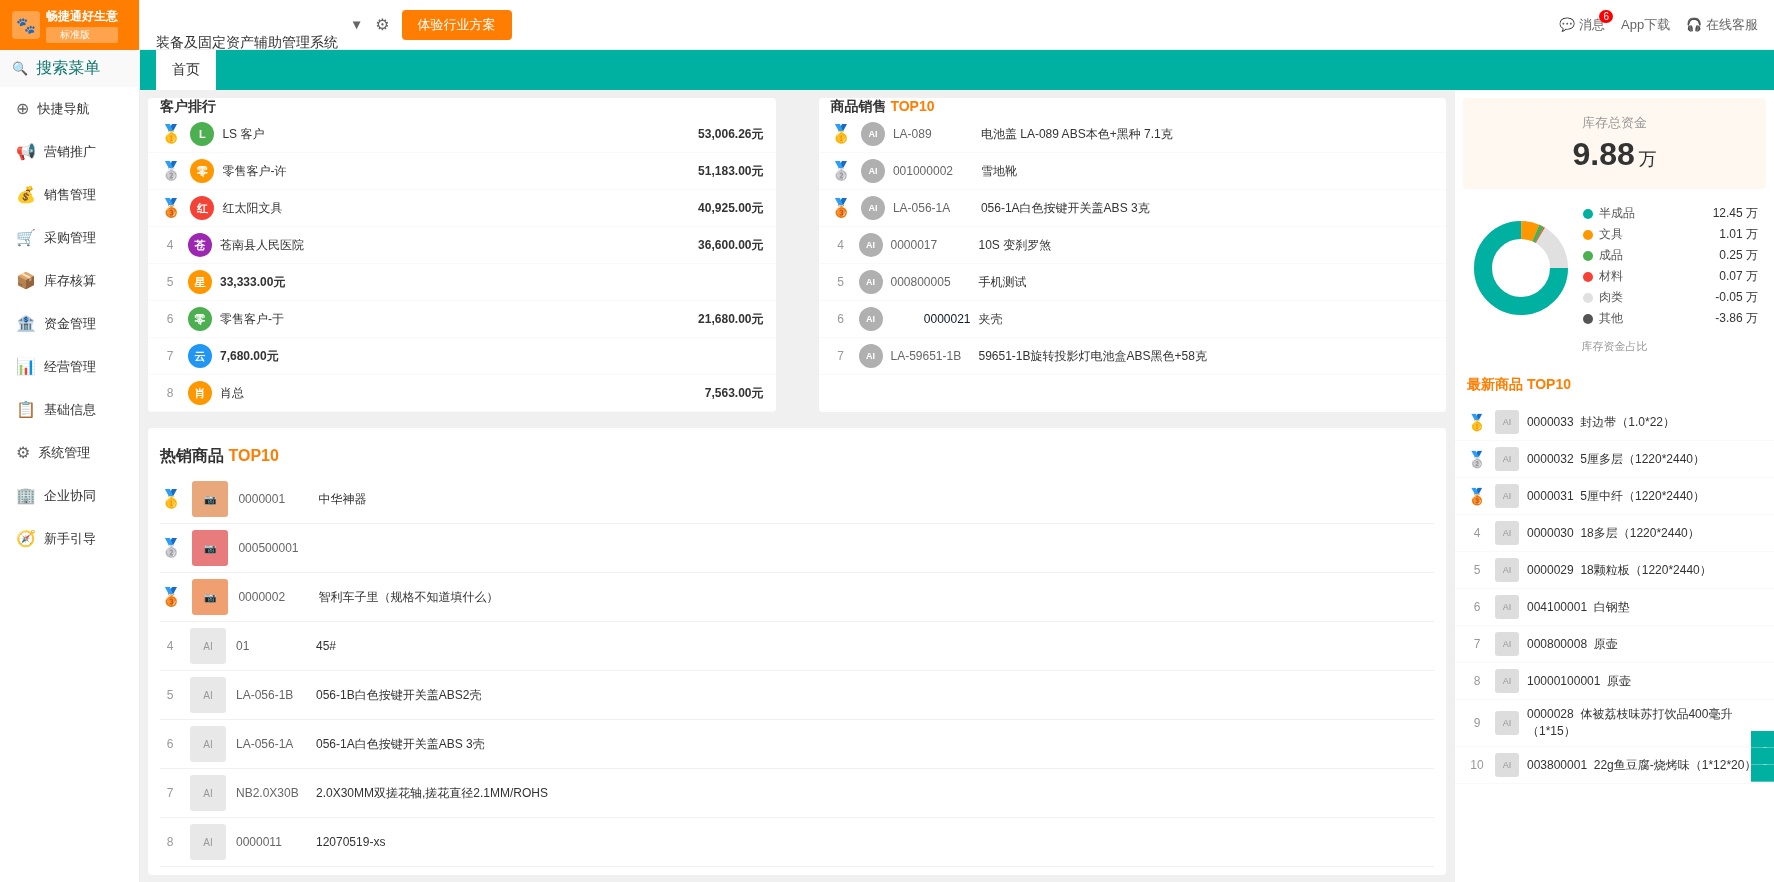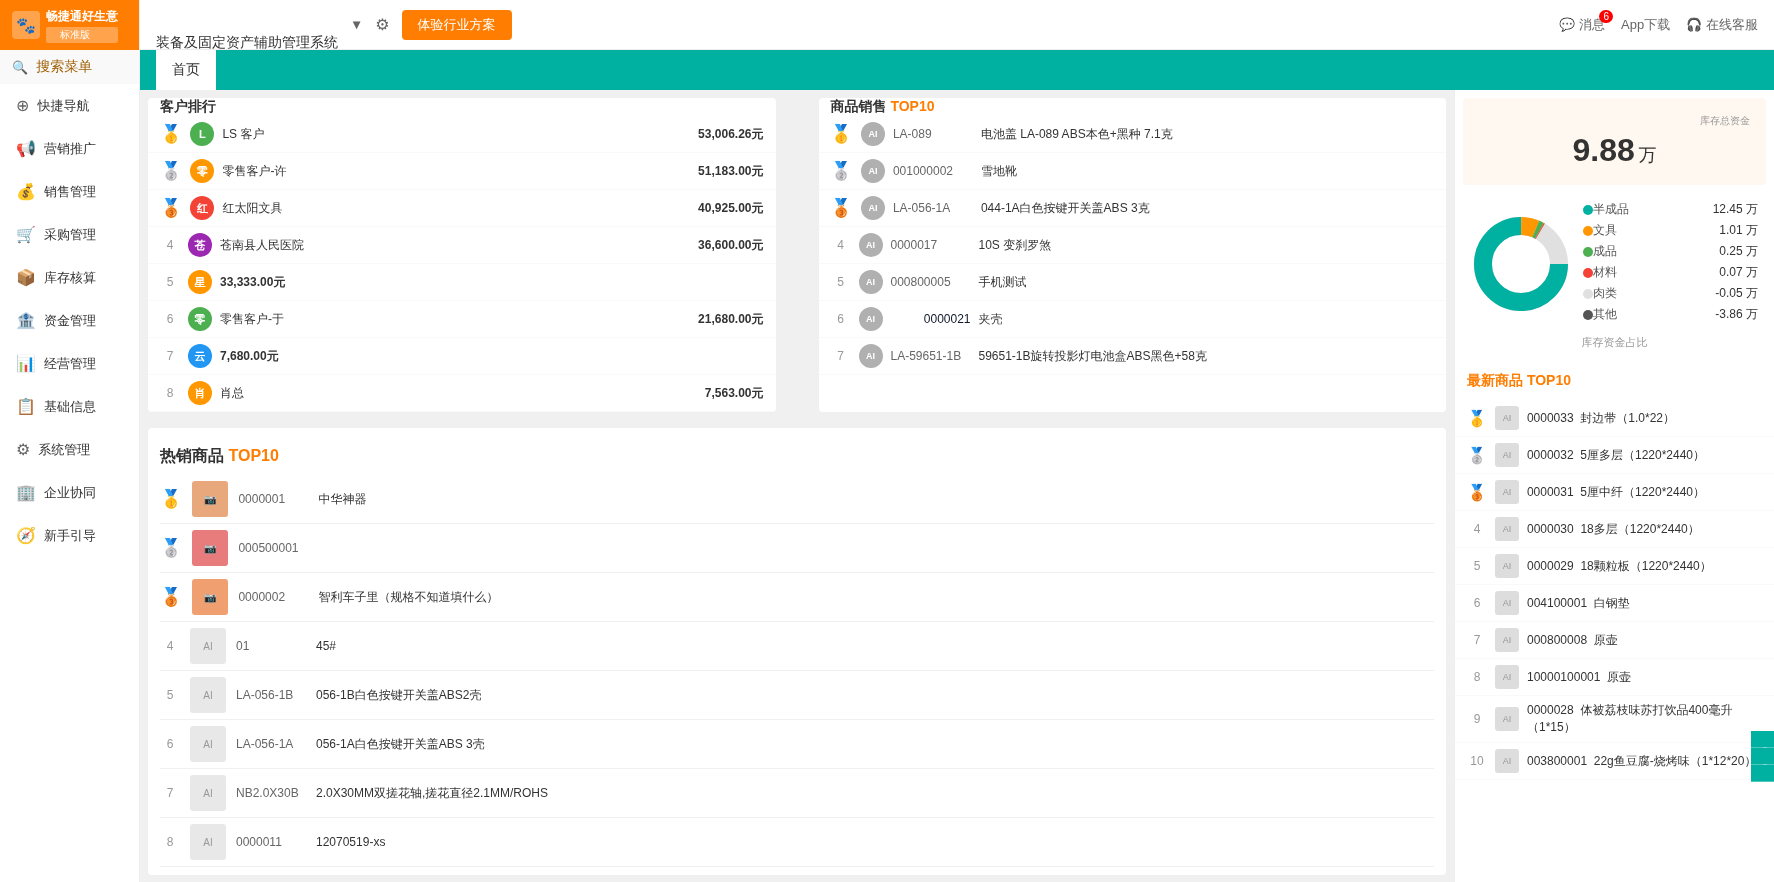--- a/index.html
+++ b/index.html
@@ -39,21 +39,21 @@
     .rank-badge { width: 24px; height: 24px; border-radius: 50%; display: flex; align-items: center; justify-content: center; font-size: 11px; color: #fff; font-weight: bold; flex-shrink: 0; }
     .rank-name { flex: 1; color: #333; font-size: 12px; }
     .rank-value { color: #333; font-size: 12px; font-weight: bold; }
 
     
     .inventory-total { background: #fff8f0; margin: 8px; border-radius: 4px; padding: 16px; text-align: center; }
     .chart-section { margin: 8px; }
     .chart-container { display: flex; align-items: center; gap: 12px; padding: 8px; }
     .donut-chart { position: relative; width: 100px; height: 100px; flex-shrink: 0; }
     .chart-legend { flex: 1; }
-    .legend-item { display: flex; align-items: center; gap: 0; margin-bottom: 4px; font-size: 12px; }
+    .legend-item { display: flex; align-items: center; gap: 6px; margin-bottom: 4px; font-size: 12px; }
     .legend-dot { width: 10px; height: 10px; border-radius: 50%; flex-shrink: 0; }
     .legend-name { flex: 1; color: #555; }
     .legend-val { color: #333; font-size: 12px; }
     .chart-label-small { font-size: 11px; color: #999; text-align: center; padding: 0 8px 4px; }
 
     
     .new-products-title { padding: 10px 12px; font-size: 14px; font-weight: bold; color: #333; }
     .new-products-title span { color: #ff7d00; }
     .product-row { display: flex; align-items: center; padding: 6px 12px; gap: 8px; border-bottom: 1px solid #f9f9f9; }
     .product-rank { width: 20px; text-align: center; font-size: 12px; color: #999; }
@@ -85,21 +85,21 @@
   <div class="sidebar-logo">
     <div class="logo-icon">🐾</div>
     <div style="display:flex;flex-direction:column;">
       <span style="font-size:12px;font-weight:bold;">畅捷通好生意</span>
       <span class="logo-badge" style="font-size:10px;margin-top:2px;">标准版</span>
     </div>
   </div>
 
   <div class="sidebar-item" style="background:#f9f9f9;padding:8px 12px;">
     <span style="color:#ccc;font-size:13px;">🔍</span>
-    <span style="color:#a16207;font-size:14px;">搜索菜单</span>
+    <span style="color:#0f766e;font-size:16px;">搜索菜单</span>
   </div>
 
   <div class="sidebar-item">
     <span class="nav-icon">⊕</span>
     <span>快捷导航</span>
   </div>
   <div class="sidebar-item">
     <span class="nav-icon">📢</span>
     <span>营销推广</span>
   </div>
@@ -237,21 +237,21 @@
               <div class="rank-row">
     <span style="color:#aaa;font-size:18px;">🥈</span>
     <div class="rank-badge" style="background:#b0b0b0;font-size:9px;">AI</div>
     <span style="color:#666;font-size:12px;min-width:80px;">001000002</span>
     <span class="rank-name">雪地靴</span>
   </div>
               <div class="rank-row">
     <span style="color:#cd7f32;font-size:18px;">🥉</span>
     <div class="rank-badge" style="background:#b0b0b0;font-size:9px;">AI</div>
     <span style="color:#666;font-size:12px;min-width:80px;">LA-056-1A</span>
-    <span class="rank-name">044-1A白色按键开关盖ABS 3克</span>
+    <span class="rank-name">056-1A白色按键开关盖ABS 3克</span>
   </div>
               <div class="rank-row">
     <span class="rank-num">4</span>
     <div class="rank-badge" style="background:#b0b0b0;font-size:9px;">AI</div>
     <span style="color:#666;font-size:12px;min-width:80px;">0000017</span>
     <span class="rank-name">10S 变刹罗煞</span>
   </div>
               <div class="rank-row">
     <span class="rank-num">5</span>
     <div class="rank-badge" style="background:#b0b0b0;font-size:9px;">AI</div>
@@ -326,21 +326,21 @@
     <span class="hot-code">0000011</span>
     <span class="hot-name">12070519-xs</span>
   </div>
           </div>
       </div>
     </div>
 
     <div class="content-right">
 
       <div class="inventory-total">
-        <div style="color:#999;font-size:10px;text-align:right;">库存总资金</div>
+        <div style="color:#999;font-size:13px;">库存总资金</div>
         <div style="margin-top:4px;">
           <span style="font-size:32px;font-weight:bold;color:#333;">9.88</span>
           <span style="font-size:18px;color:#333;">万</span>
         </div>
       </div>
 
       <div class="chart-section">
         <div class="chart-container">
           <div class="donut-chart">
             <svg width="100" height="100" viewBox="0 0 100 100">

